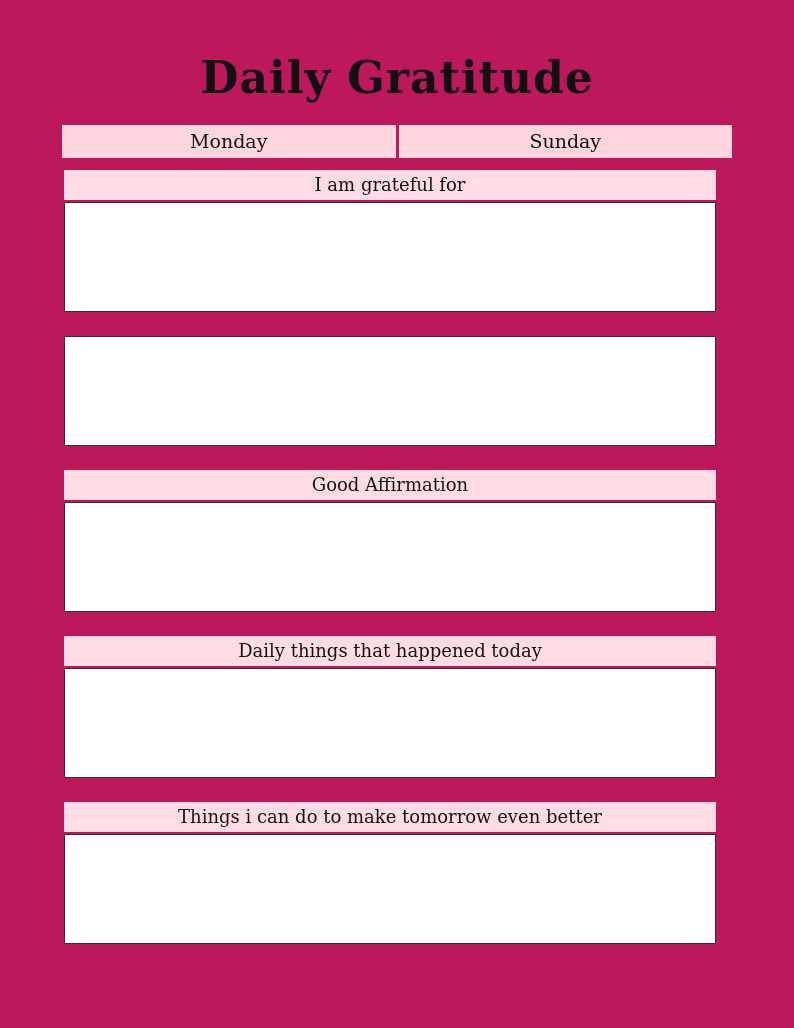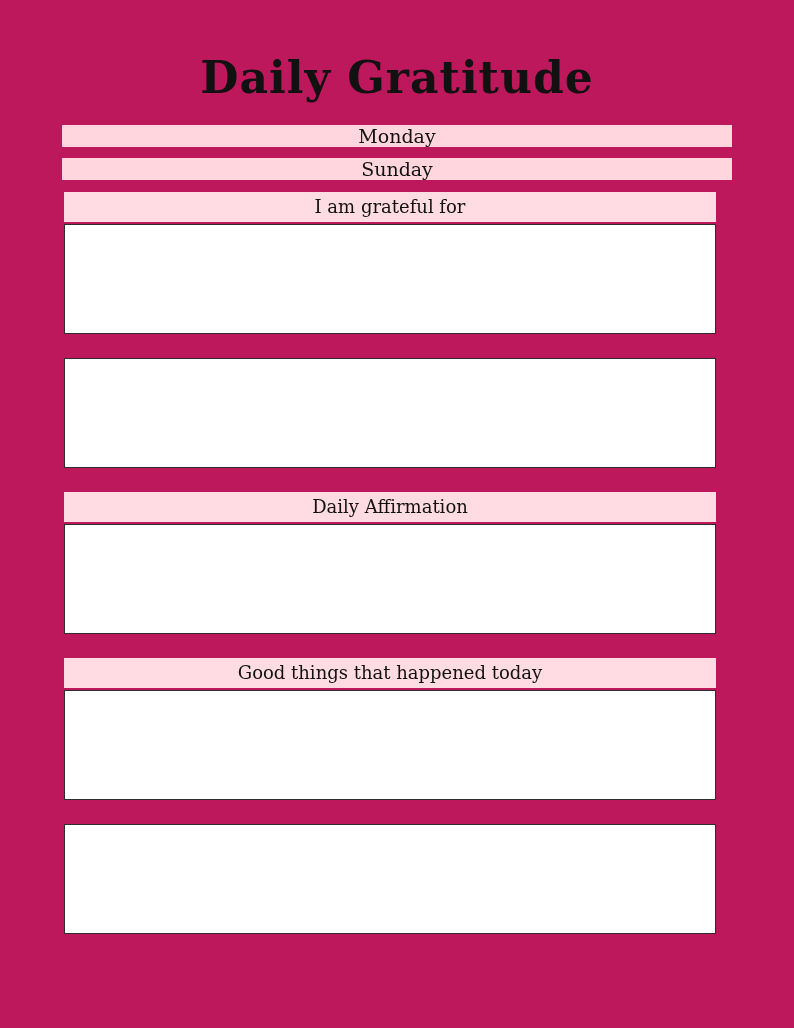--- a/index.html
+++ b/index.html
@@ -18,23 +18,22 @@
     padding-top:52px;
     text-align:center;
     font-size:44px;
     font-weight:700;
     letter-spacing:1px;
     line-height:1.2;
     color:var(--title-color,#111111);
   }
   .days-row{
     display:flex;
-    gap:11px;
+    gap:3px;
     margin:20px 62px 0 62px;
-    flex-direction:column;
   }
   .day-tab{
     flex:1;
     background:var(--day-tab-pink,#ffd6de);
     height:33px;
     display:flex;
     align-items:center;
     justify-content:center;
     font-size:19px;
   }
@@ -89,30 +88,33 @@
       </div>
       <div class="section-box"></div>
     </div>
 
     <div class="section">
       <div class="section-box"></div>
     </div>
 
     <div class="section">
       <div class="section-header">
-        <span>Daily Affirmation</span>
+        <span>Good Affirmation</span>
       </div>
       <div class="section-box"></div>
     </div>
 
     <div class="section">
       <div class="section-header">
-        <span>Good things that happened today</span>
+        <span>Daily things that happened today</span>
       </div>
       <div class="section-box"></div>
     </div>
 
     <div class="section">
+      <div class="section-header">
+        <span>Things i can do to make tomorrow  even  better</span>
+      </div>
       <div class="section-box"></div>
     </div>
 
   </div>
 </div>
 
 </body></html>

